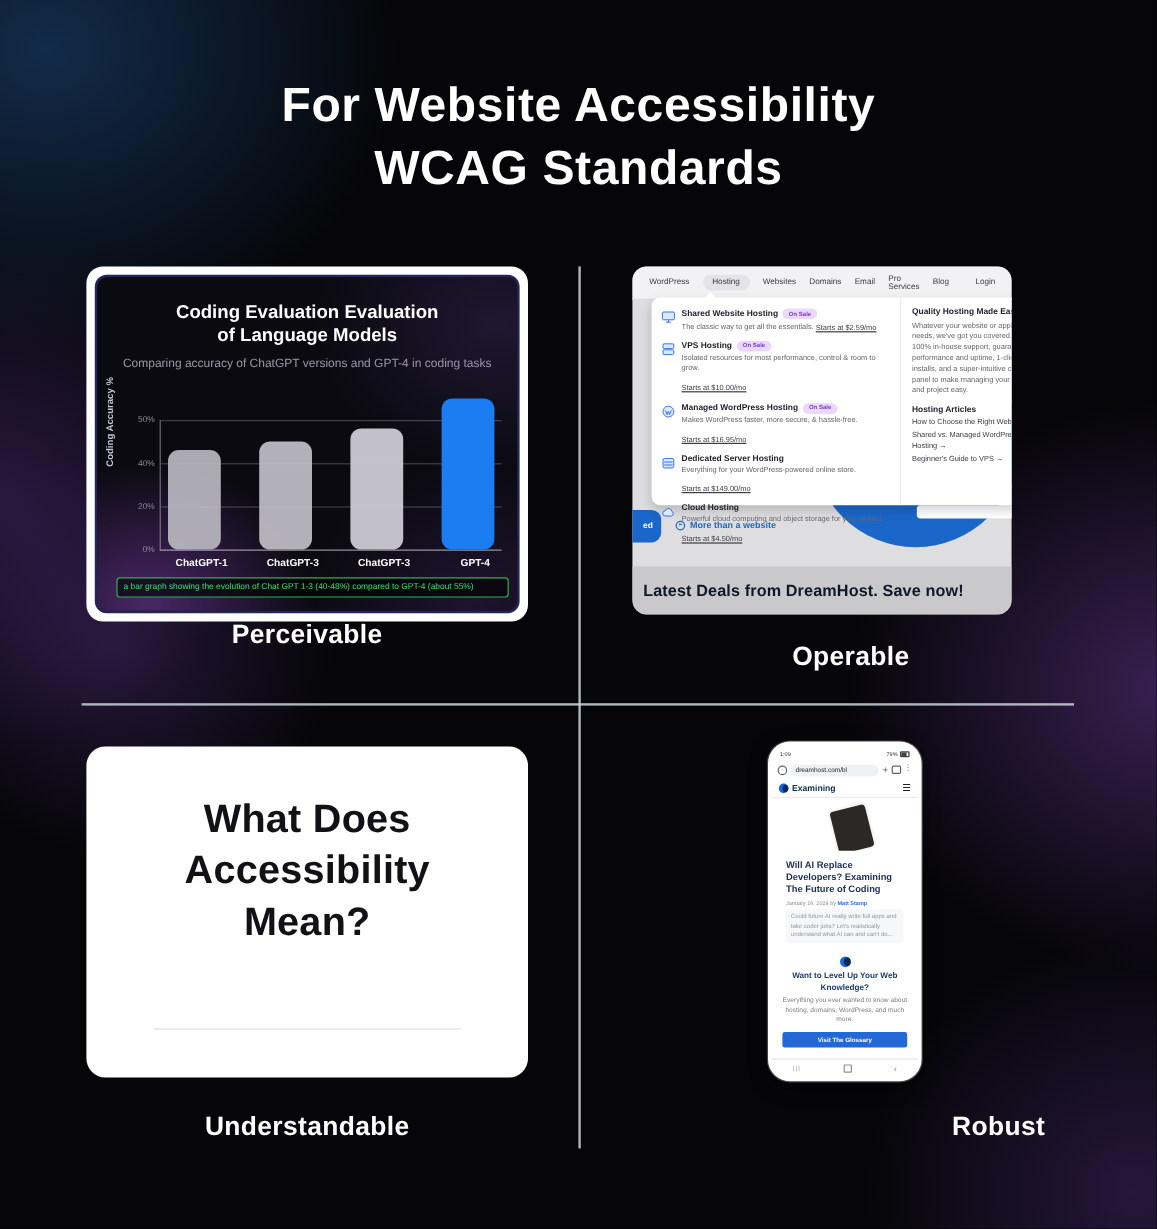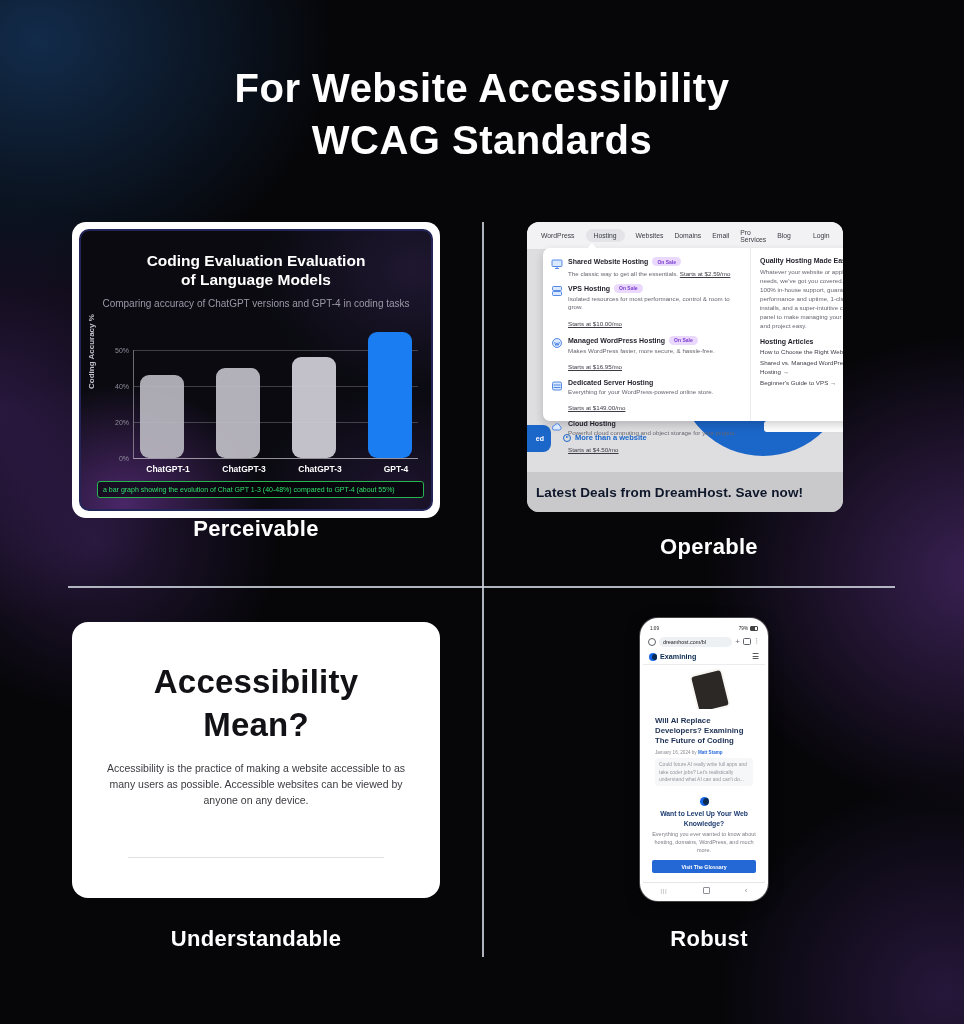--- a/index.html
+++ b/index.html
@@ -287,24 +287,24 @@
       <span>More than a website</span>
     </div>
     <div class="deals-band">
       <span>Latest Deals from DreamHost. Save now!</span>
     </div>
   </div>
   <div class="quad-label" style="left:527px;width:364px;top:534px;">Operable</div>
 
   <div class="und-card">
     <div class="und-h">
+      <div>What Does</div>
       <div>Accessibility</div>
       <div>Mean?</div>
     </div>
-    <div class="und-p">Accessibility is the practice of making a website accessible to as many users as possible. Accessible websites can be viewed by anyone on any device.</div>
     <div class="und-div"></div>
   </div>
   <div class="quad-label" style="left:72px;width:368px;top:926px;">Understandable</div>
 
   <div class="phone">
     <div class="screen">
       <div class="p-status">
         <span>1:09</span>
         <span class="right">
           <span>79%</span>
@@ -339,15 +339,15 @@
         <div class="promo-p">Everything you ever wanted to know about hosting, domains, WordPress, and much more.</div>
         <div class="promo-btn">Visit The Glossary</div>
       </div>
       <div class="p-nav">
         <span class="rec-ic">|||</span>
         <span class="homebtn-ic"></span>
         <span class="back-ic">‹</span>
       </div>
     </div>
   </div>
-  <div class="quad-label" style="left:527px;width:364px;top:926px;">Robust</div>
+  <div class="quad-label" style="left:507px;width:364px;top:926px;text-align:right;">Robust</div>
 
 </div>
 
 </body></html>

